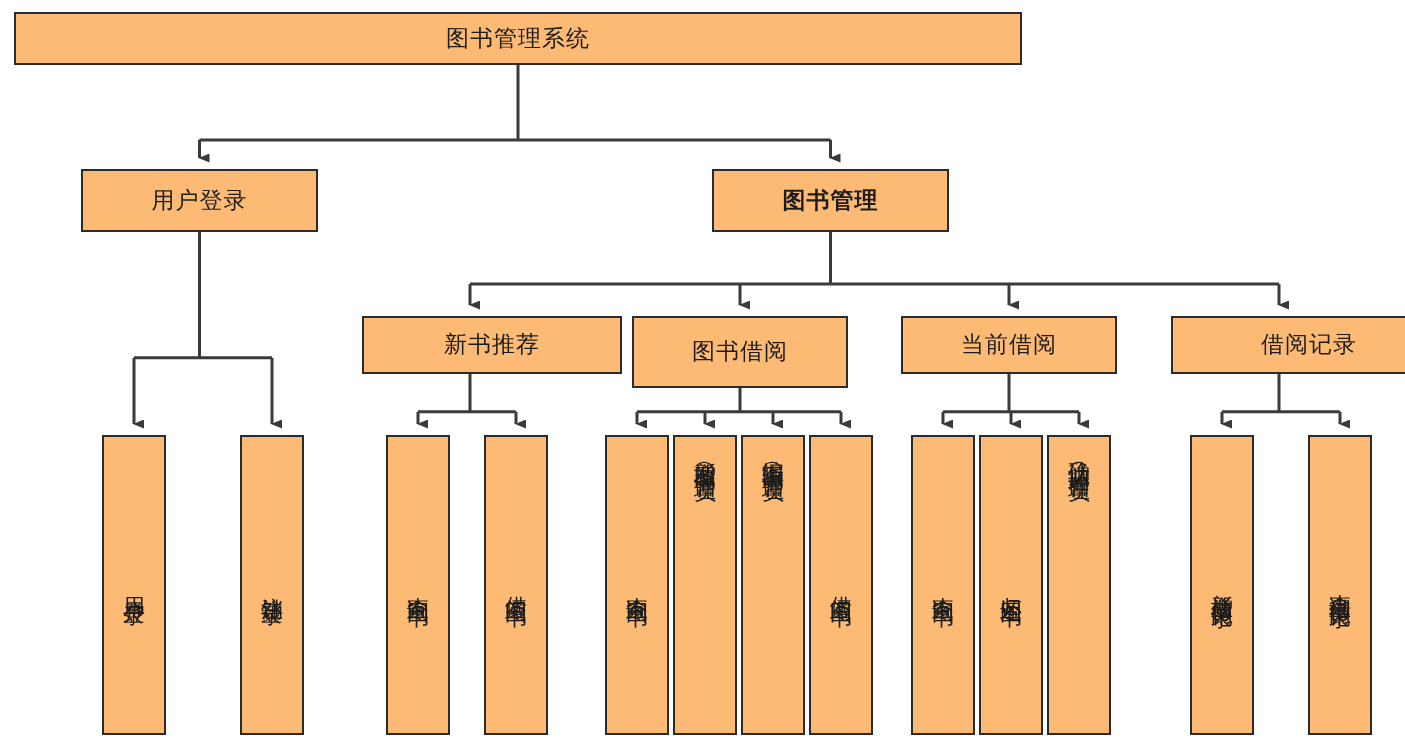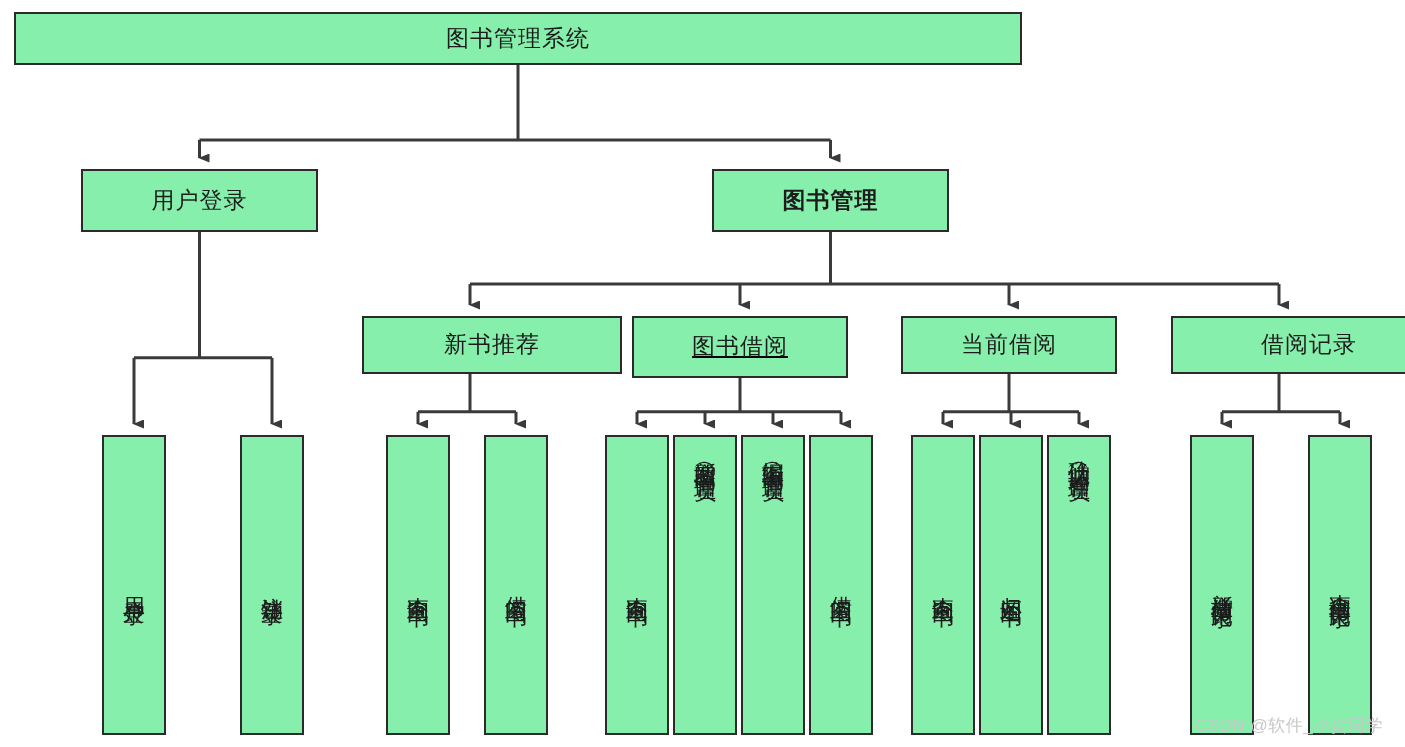--- a/index.html
+++ b/index.html
@@ -20,21 +20,21 @@
   svg.diagram-canvas {
     position: absolute;
     left: 0;
     top: 0;
     width: 1405px;
     height: 747px;
   }
   .node-box {
     position: absolute;
     box-sizing: border-box;
-    background: #86efac;
+    background: #fdba74;
     border: 2.5px solid #2b2b2b;
     display: flex;
     align-items: center;
     justify-content: center;
     overflow: hidden;
   }
   .node-label {
     color: #1c1c1c;
     text-align: center;
     white-space: pre-wrap;
@@ -123,21 +123,21 @@
       </div>
       <div class="node-box horizontal" style="left: 81px; top: 169px; width: 237px; height: 63px;">
         <span class="node-label">用户登录</span>
       </div>
       <div class="node-box horizontal" style="left: 712px; top: 169px; width: 237px; height: 63px; font-weight: bold;">
         <span class="node-label">图书管理</span>
       </div>
       <div class="node-box horizontal" style="left: 362px; top: 316px; width: 260px; height: 58px;">
         <span class="node-label">新书推荐</span>
       </div>
-      <div class="node-box horizontal" style="left: 632px; top: 316px; width: 216px; height: 62px; text-decoration: underline;">
+      <div class="node-box horizontal" style="left: 632px; top: 316px; width: 216px; height: 72px;">
         <span class="node-label">图书借阅</span>
       </div>
       <div class="node-box horizontal" style="left: 901px; top: 316px; width: 216px; height: 58px;">
         <span class="node-label">当前借阅</span>
       </div>
       <div class="node-box horizontal" style="left: 1171px; top: 316px; width: 236px; height: 58px; padding-left: 40px;">
         <span class="node-label">借阅记录</span>
       </div>
       <div class="node-box vertical centered" style="left: 102px; top: 435px; width: 64px; height: 300px;">
         <span class="node-label">用户登录</span>
@@ -173,14 +173,13 @@
         <span class="node-label">确认归还（管理员）</span>
       </div>
       <div class="node-box vertical centered" style="left: 1190px; top: 435px; width: 64px; height: 300px;">
         <span class="node-label">新增借阅记录</span>
       </div>
       <div class="node-box vertical centered" style="left: 1308px; top: 435px; width: 64px; height: 300px;">
         <span class="node-label">查询借阅记录</span>
       </div>
     </div>
 
-  <div class="watermark" style="left:1195px; top:714px;">CSDN @软件_小贺同学</div>
 </div>
 
 </body></html>

